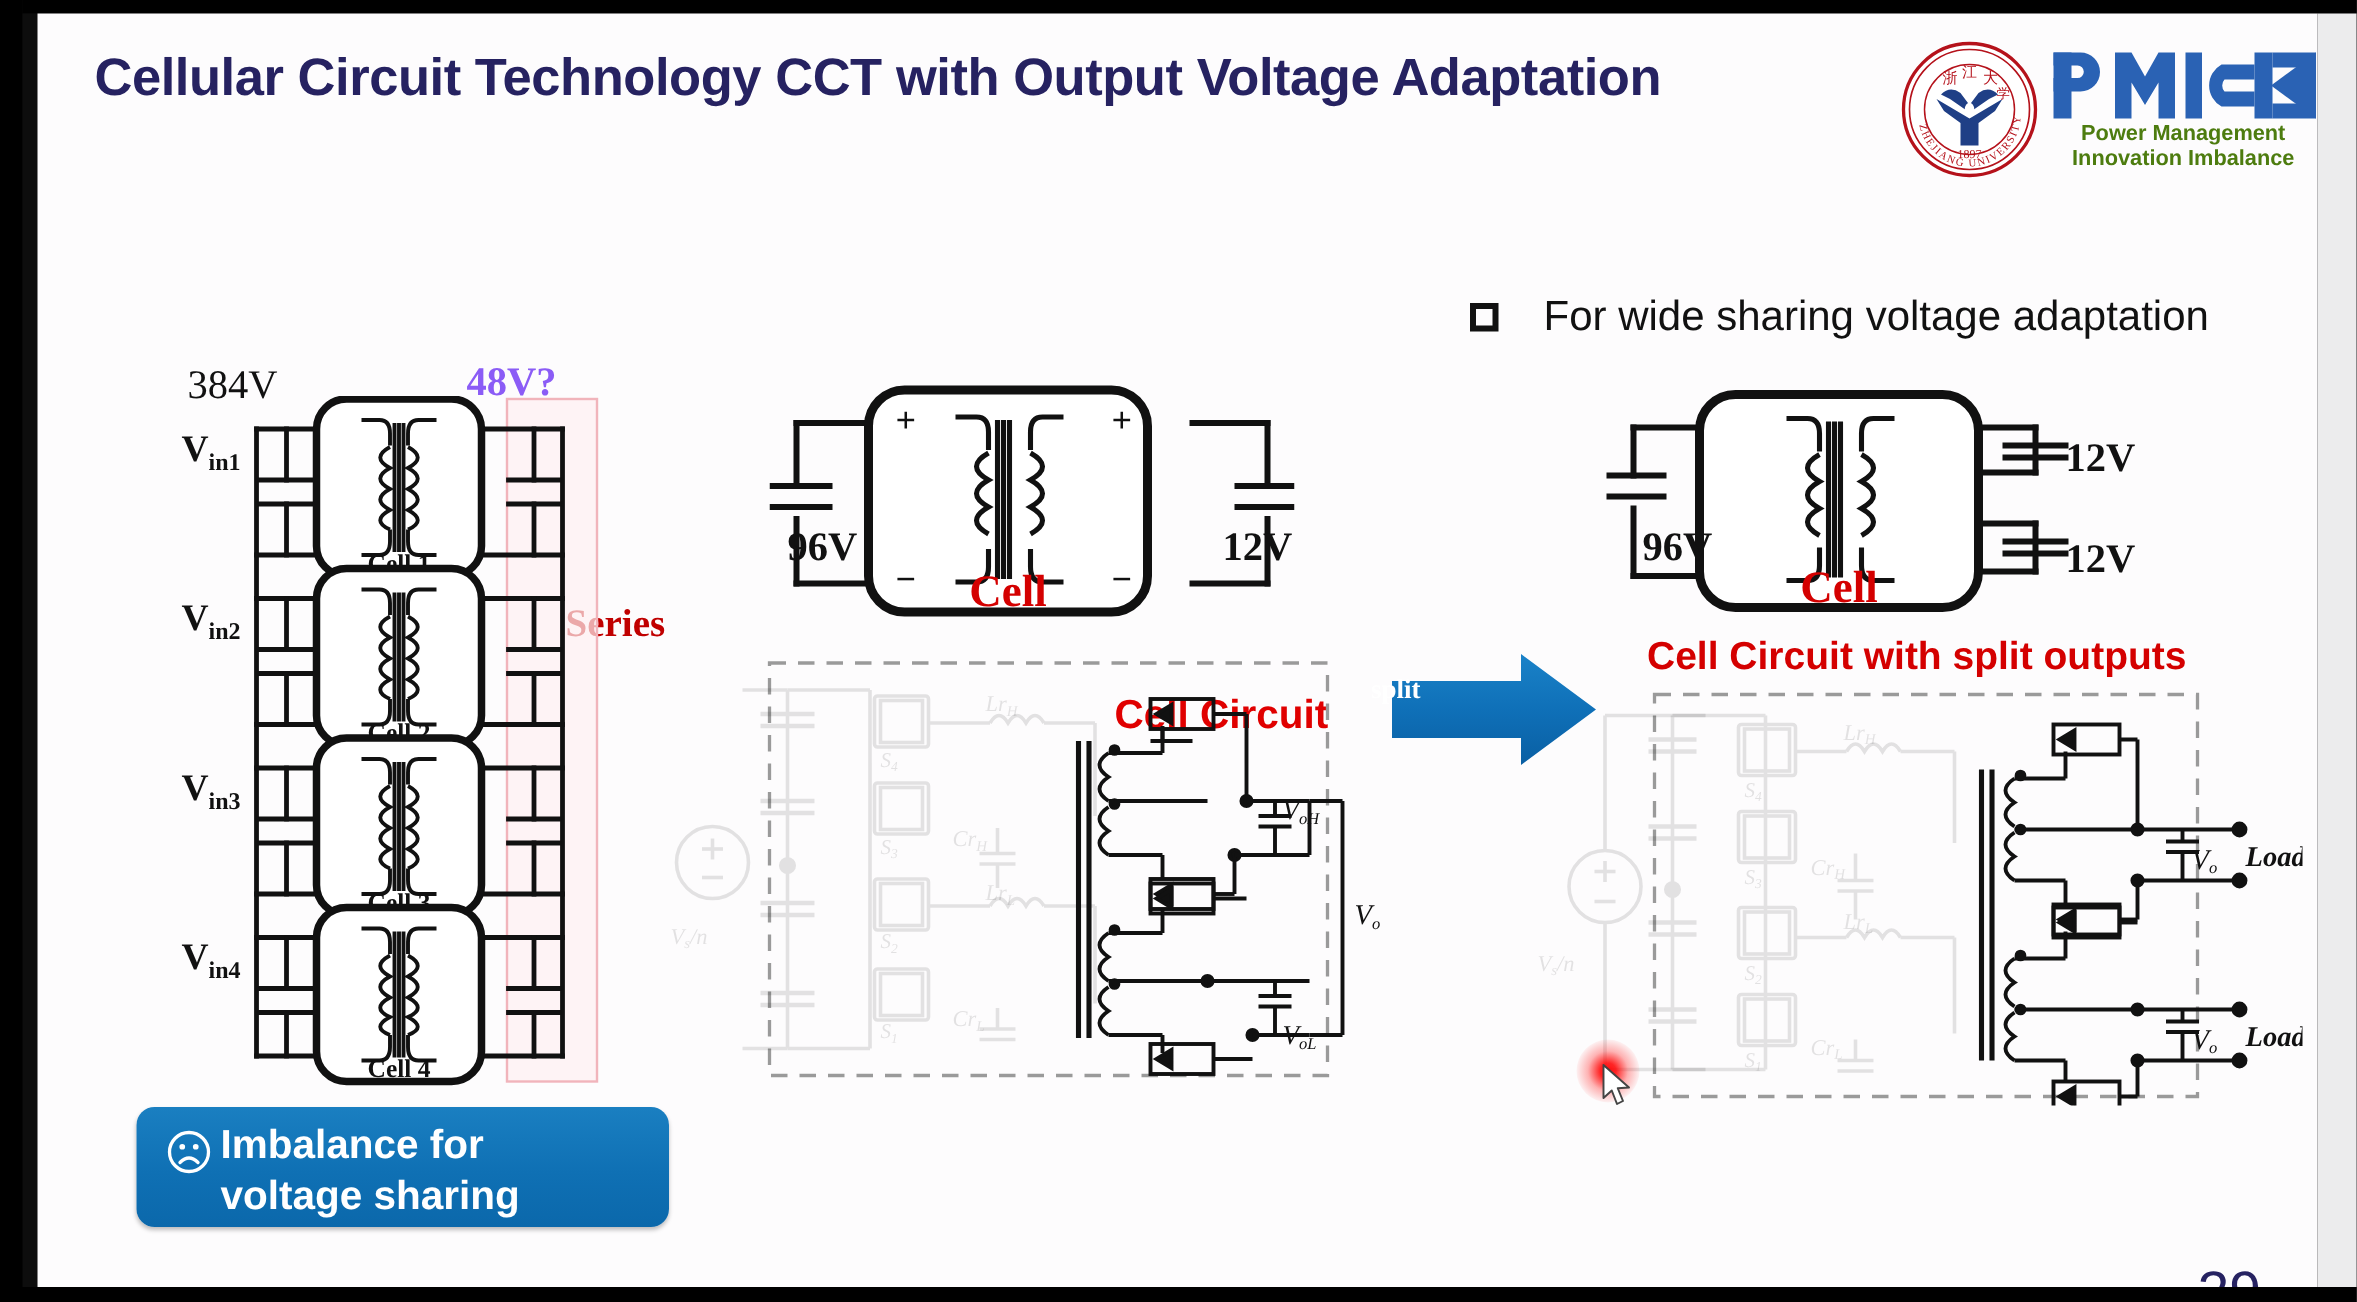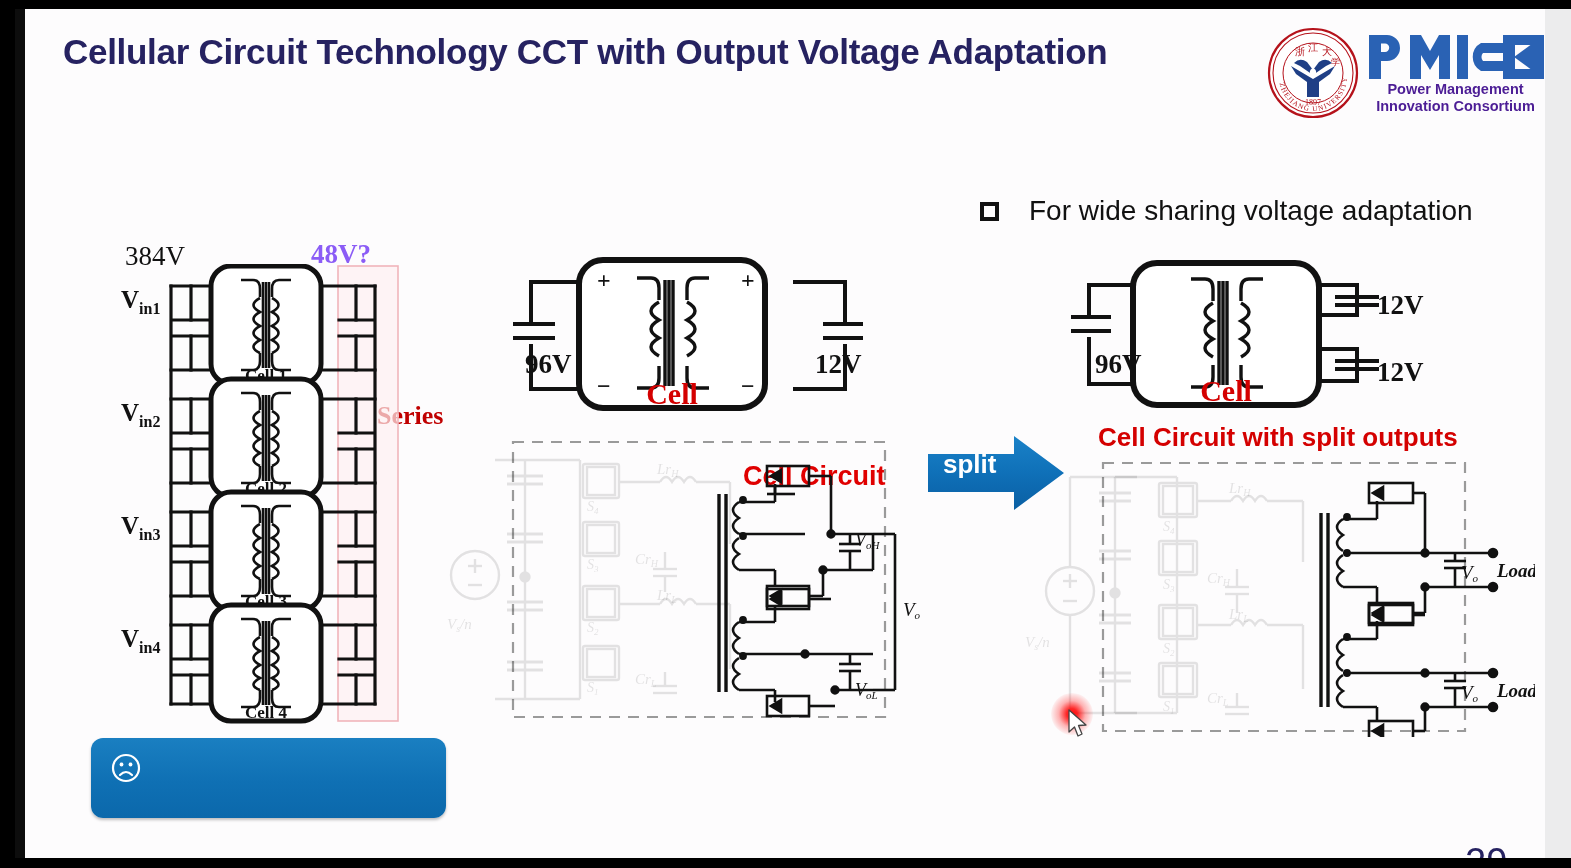--- a/index.html
+++ b/index.html
@@ -14,42 +14,42 @@
   .t{position:absolute;white-space:pre;}
 
   
   #title{left:38px;top:20px;width:990px;color:#262261;font-size:35px;font-weight:bold;
          line-height:46px;letter-spacing:-.3px;font-family:"Liberation Sans",sans-serif;}
 
   
   #zju-seal{position:absolute;left:1242px;top:18px;width:92px;height:92px;}
   #pmic-logo{position:absolute;left:1338px;top:20px;width:185px;height:92px;}
   #pmic-wordmark{position:absolute;left:0;top:0;width:185px;height:56px;}
-  #pmic-sub{position:absolute;left:0;top:52px;width:185px;text-align:center;color:#4c1d95;
+  #pmic-sub{position:absolute;left:0;top:52px;width:185px;text-align:center;color:#4d7c0f;
             font-size:14.5px;font-weight:bold;line-height:17px;}
 
   
   #bullet-row{position:absolute;left:955px;top:186px;display:flex;align-items:center;gap:30px;}
   #bullet-sq{width:19px;height:19px;border:4px solid #111;box-sizing:border-box;}
   #bullet-text{font-size:28px;color:#111;}
 
   
   #lbl-384{left:100px;top:232px;font-size:27px;font-weight:normal;color:#111;font-family:"Liberation Serif",serif;}
   #lbl-48{left:286px;top:230px;font-size:27px;font-weight:bold;color:#8b5cf6;font-family:"Liberation Serif",serif;}
   #lbl-series{left:352px;top:392px;font-size:26px;font-weight:bold;color:#c00000;font-family:"Liberation Serif",serif;}
   #lbl-cellcircuit{left:718px;top:452px;font-size:27px;font-weight:bold;color:#e00000;}
   #lbl-splitout{left:1073px;top:413px;font-size:26px;font-weight:bold;color:#d40000;}
 
   
   .vin{position:absolute;font-family:"Liberation Serif",serif;font-weight:bold;font-size:25px;color:#111;text-align:center;}
   .vin sub{font-size:16px;}
 
   
   #split-arrow{position:absolute;left:901px;top:425px;width:140px;height:78px;}
-  #split-label{position:absolute;left:918px;top:440px;font-size:26px;font-weight:bold;color:#fff;}
+  #split-label{position:absolute;left:889px;top:440px;font-size:18px;font-weight:bold;color:#fff;font-family:Liberation Serif, serif;}
 
   
   #imbalance{position:absolute;left:66px;top:729px;width:355px;height:80px;border-radius:12px;
              background:linear-gradient(180deg,#1a7fc1 0%,#0f70b4 55%,#0b68ab 100%);
              box-shadow:0 2px 3px rgba(0,0,0,.25);}
   #imb-icon{position:absolute;left:20px;top:15px;width:30px;height:30px;}
   #imb-text{position:absolute;left:56px;top:8px;color:#fff;font-size:27px;font-weight:bold;line-height:34px;}
 
   
   #pagenum{left:1440px;top:832px;font-size:38px;color:#262261;}
@@ -114,21 +114,21 @@
           <path d="M181 6 v44 l-30 -22 Z"></path>
           <path d="M152 6 h29 v10 h-29 Z"></path>
           <path d="M152 40 h29 v10 h-29 Z"></path>
           <path d="M118 6 h34 v44 h-34 a14 14 0 0 1 0 -44 Z" opacity="0"></path>
           <path d="M140 6 h12 v44 h-12 Z"></path>
           <path d="M118 14 a16 16 0 0 0 0 28 h22 v-10 h-20 a6 6 0 0 1 0 -8 h20 v-10 Z"></path>
         </g>
       </svg>
       <div id="pmic-sub">
         <span>Power Management</span><br>
-        <span>Innovation Consortium</span>
+        <span>Innovation Imbalance</span>
       </div>
     </div>
 
     <div id="bullet-row">
       <span id="bullet-sq"></span>
       <span id="bullet-text">For wide sharing voltage adaptation</span>
     </div>
 
     <div class="t" id="lbl-384">384V</div>
     <div class="t" id="lbl-48">48V?</div>
@@ -275,20 +275,24 @@
     <div class="t vin" style="left:96px;top:503px;">V<sub>in3</sub></div>
     <div class="t vin" style="left:96px;top:616px;">V<sub>in4</sub></div>
 
     <div id="imbalance">
       <svg id="imb-icon" viewBox="0 0 30 30">
         <circle cx="15" cy="15" r="13" fill="none" stroke="#fff" stroke-width="2.2"></circle>
         <circle cx="10.5" cy="11.5" r="1.9" fill="#fff"></circle>
         <circle cx="19.5" cy="11.5" r="1.9" fill="#fff"></circle>
         <path d="M9 22 q6 -6 12 0" fill="none" stroke="#fff" stroke-width="2.2" stroke-linecap="round"></path>
       </svg>
+      <div id="imb-text">
+        <span>Imbalance for</span><br>
+        <span>voltage sharing</span>
+      </div>
     </div>
 
     <div style="position:absolute;left:488px;top:245px;">
       <svg width="350" height="165" viewBox="0 0 350 165">
         <g stroke="#111" stroke-width="4" fill="none" stroke-linecap="square">
 
           <line x1="18" y1="28" x2="68" y2="28"></line>
           <line x1="18" y1="28" x2="18" y2="70"></line>
           <line x1="18" y1="92" x2="18" y2="135"></line>
           <line x1="18" y1="135" x2="68" y2="135"></line>

